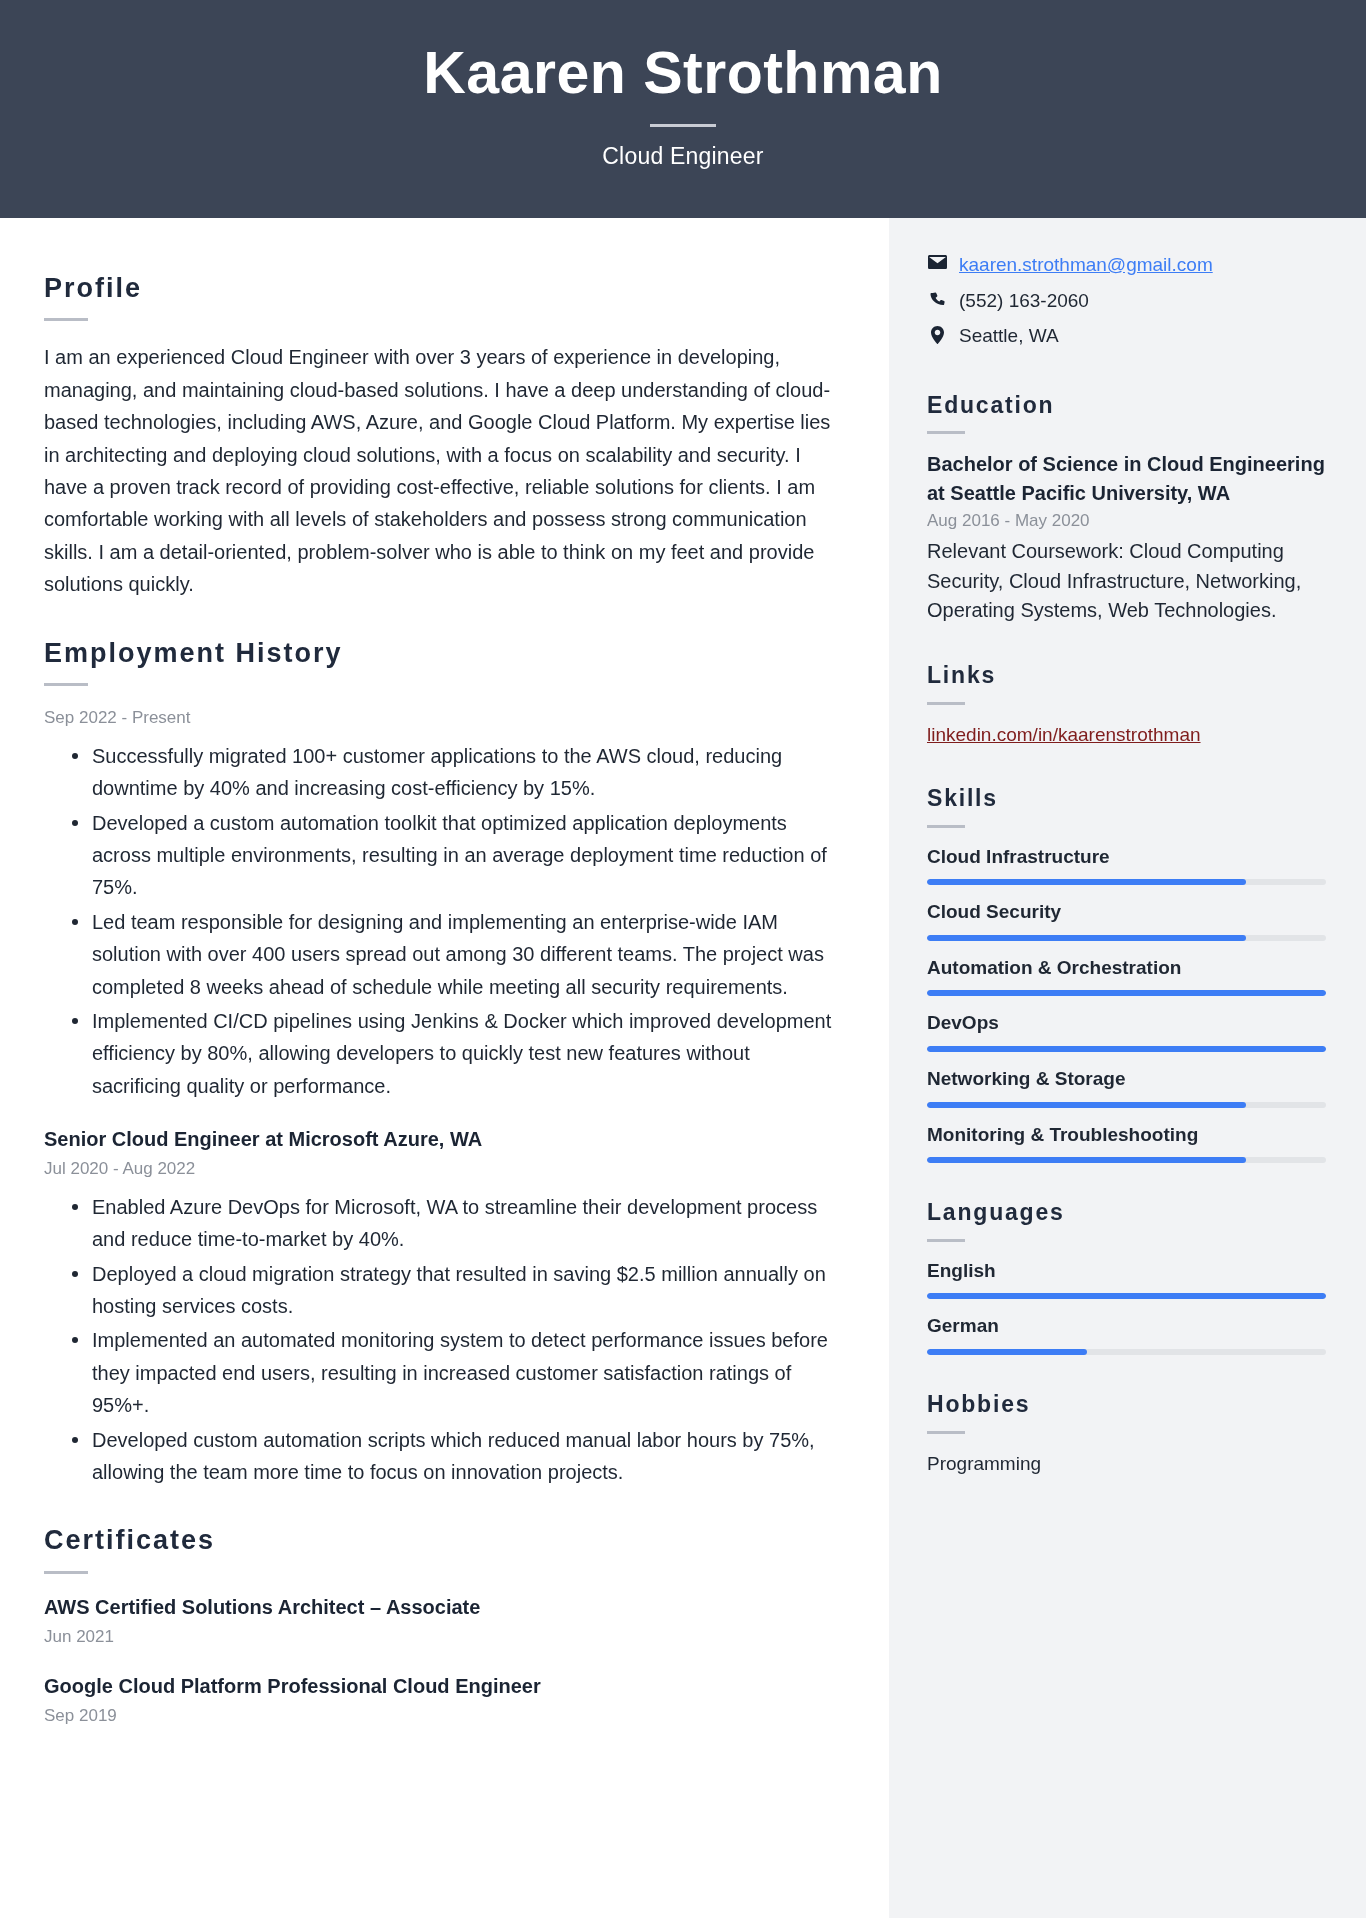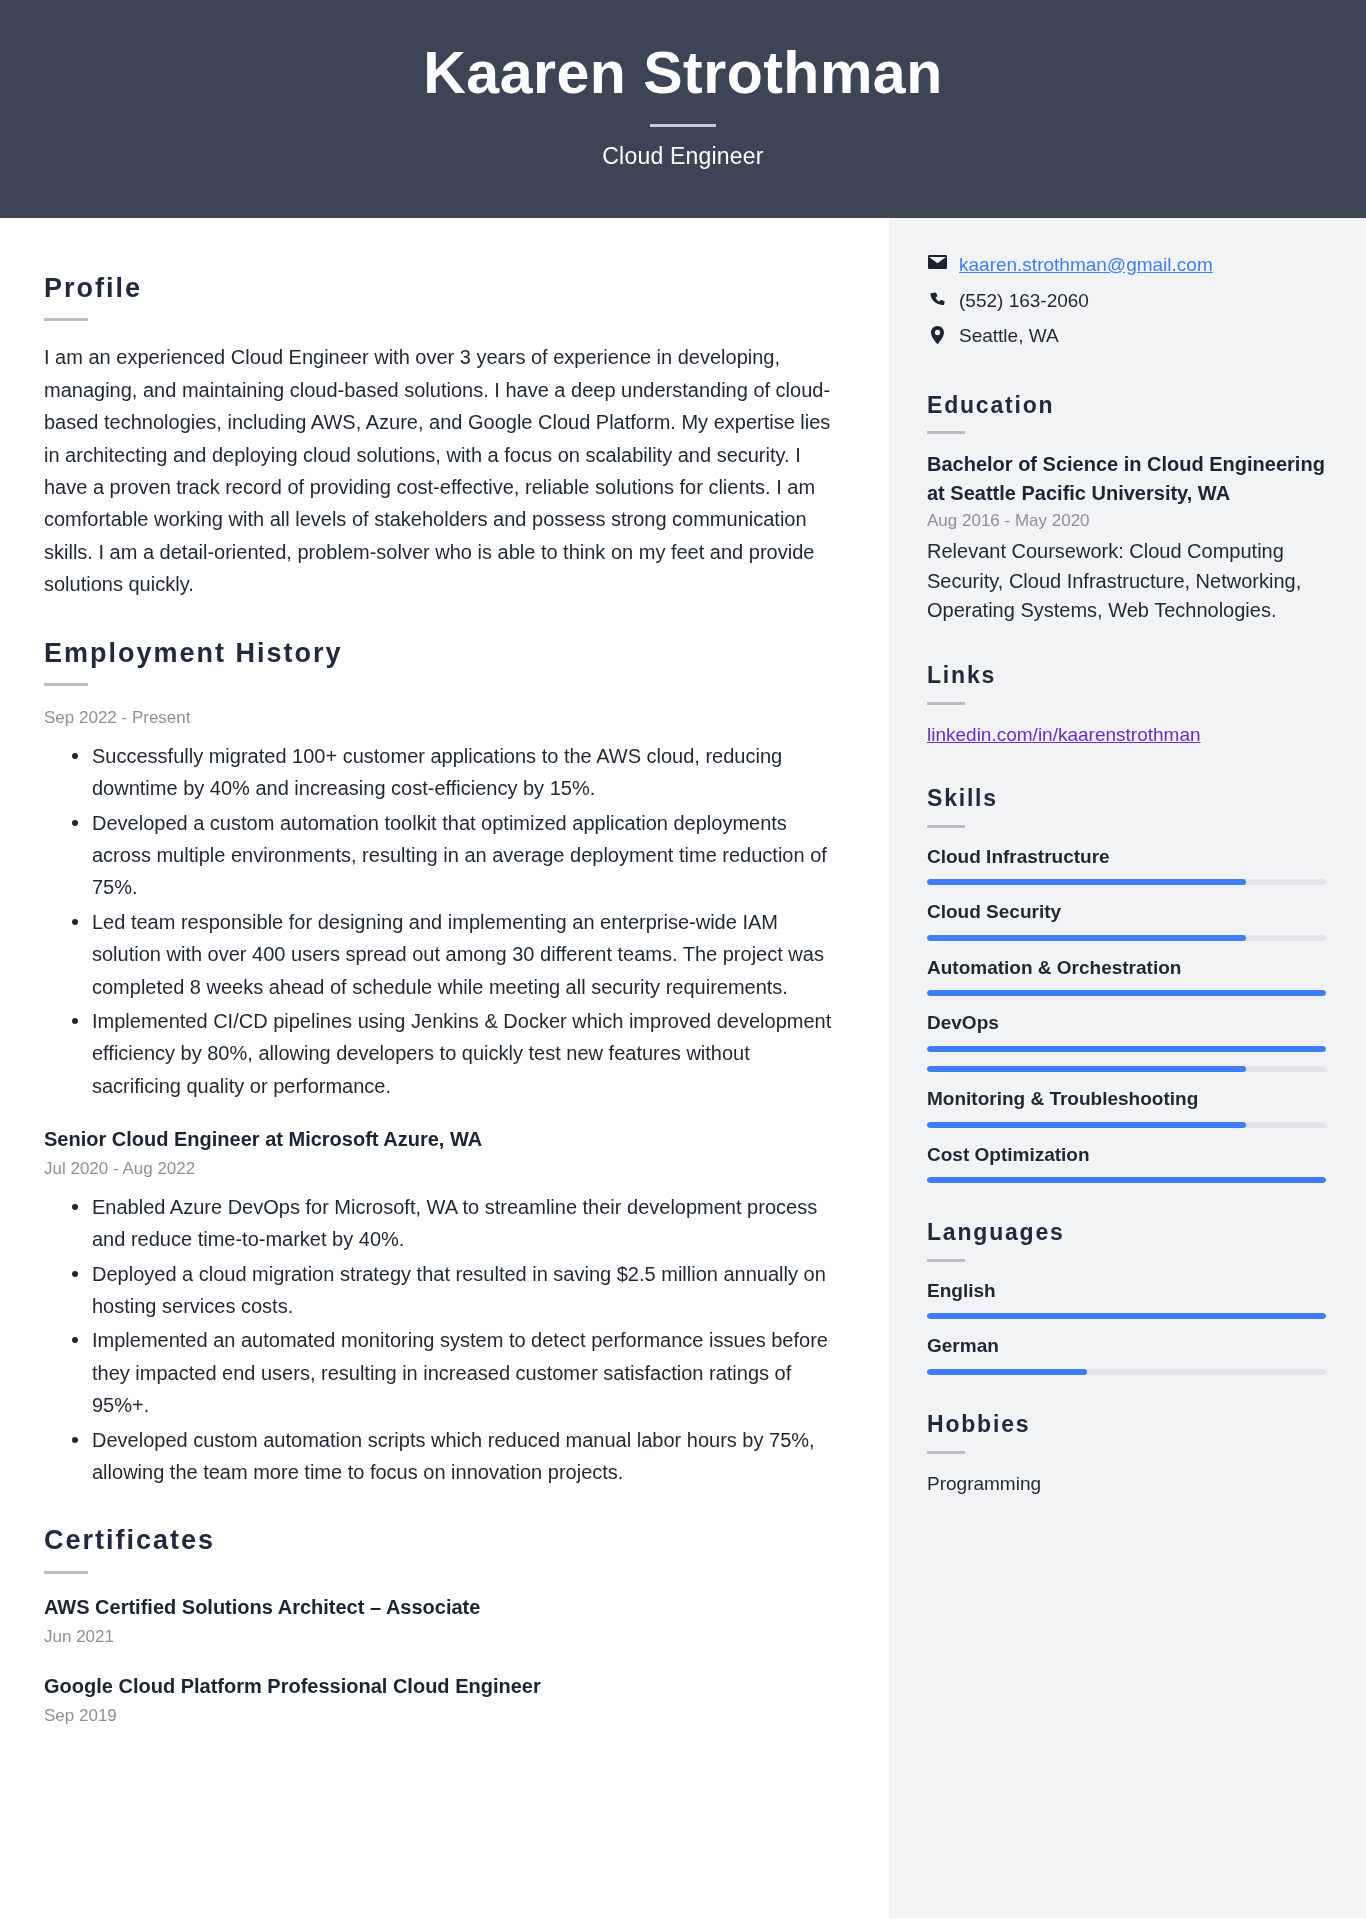--- a/index.html
+++ b/index.html
@@ -168,21 +168,21 @@
     font-size: 20px;
     line-height: 1.48;
     color: #1f2733;
     margin-top: 6px;
   }
 
   
   .side-link {
     display: block;
     font-size: 19px;
-    color: #6d28d9;
+    color: #7f1d1d;
     text-decoration: underline;
     line-height: 1.5;
     word-break: break-all;
   }
 
   
   .bar-item { margin-bottom: 14px; }
   .bar-label {
     font-size: 19px;
     color: #1f2733;
@@ -338,34 +338,29 @@
               <div class="bar-fill" style="width: 100%;"></div>
             </div>
           </div>
           <div class="bar-item">
             <div class="bar-label">DevOps</div>
             <div class="bar-track">
               <div class="bar-fill" style="width: 100%;"></div>
             </div>
           </div>
           <div class="bar-item">
+            <div class="bar-label">Networking &amp; Storage</div>
             <div class="bar-track">
               <div class="bar-fill" style="width: 80%;"></div>
             </div>
           </div>
           <div class="bar-item">
             <div class="bar-label">Monitoring &amp; Troubleshooting</div>
             <div class="bar-track">
               <div class="bar-fill" style="width: 80%;"></div>
-            </div>
-          </div>
-          <div class="bar-item">
-            <div class="bar-label">Cost Optimization</div>
-            <div class="bar-track">
-              <div class="bar-fill" style="width: 100%;"></div>
             </div>
           </div>
         </div>
     </section>
 
     <section class="section">
       <h2 class="section-title">Languages</h2>
       <div class="title-rule"></div>
       <div id="languages-container">
           <div class="bar-item">

